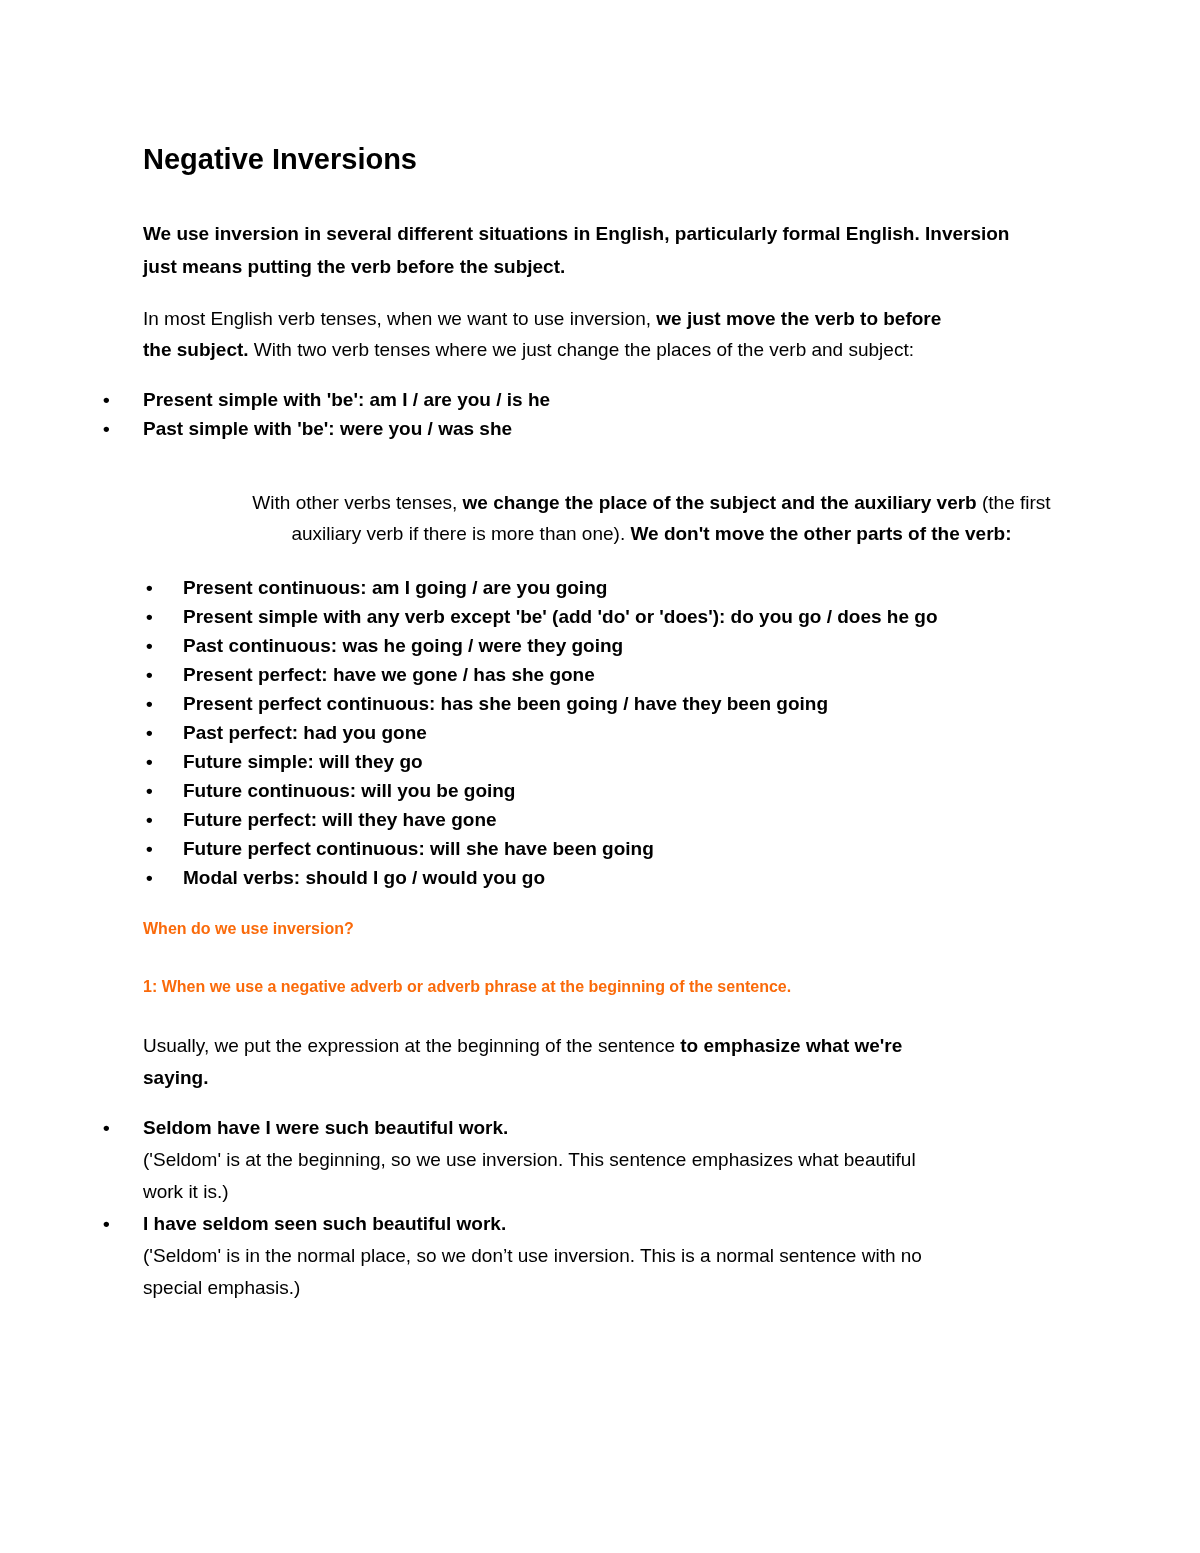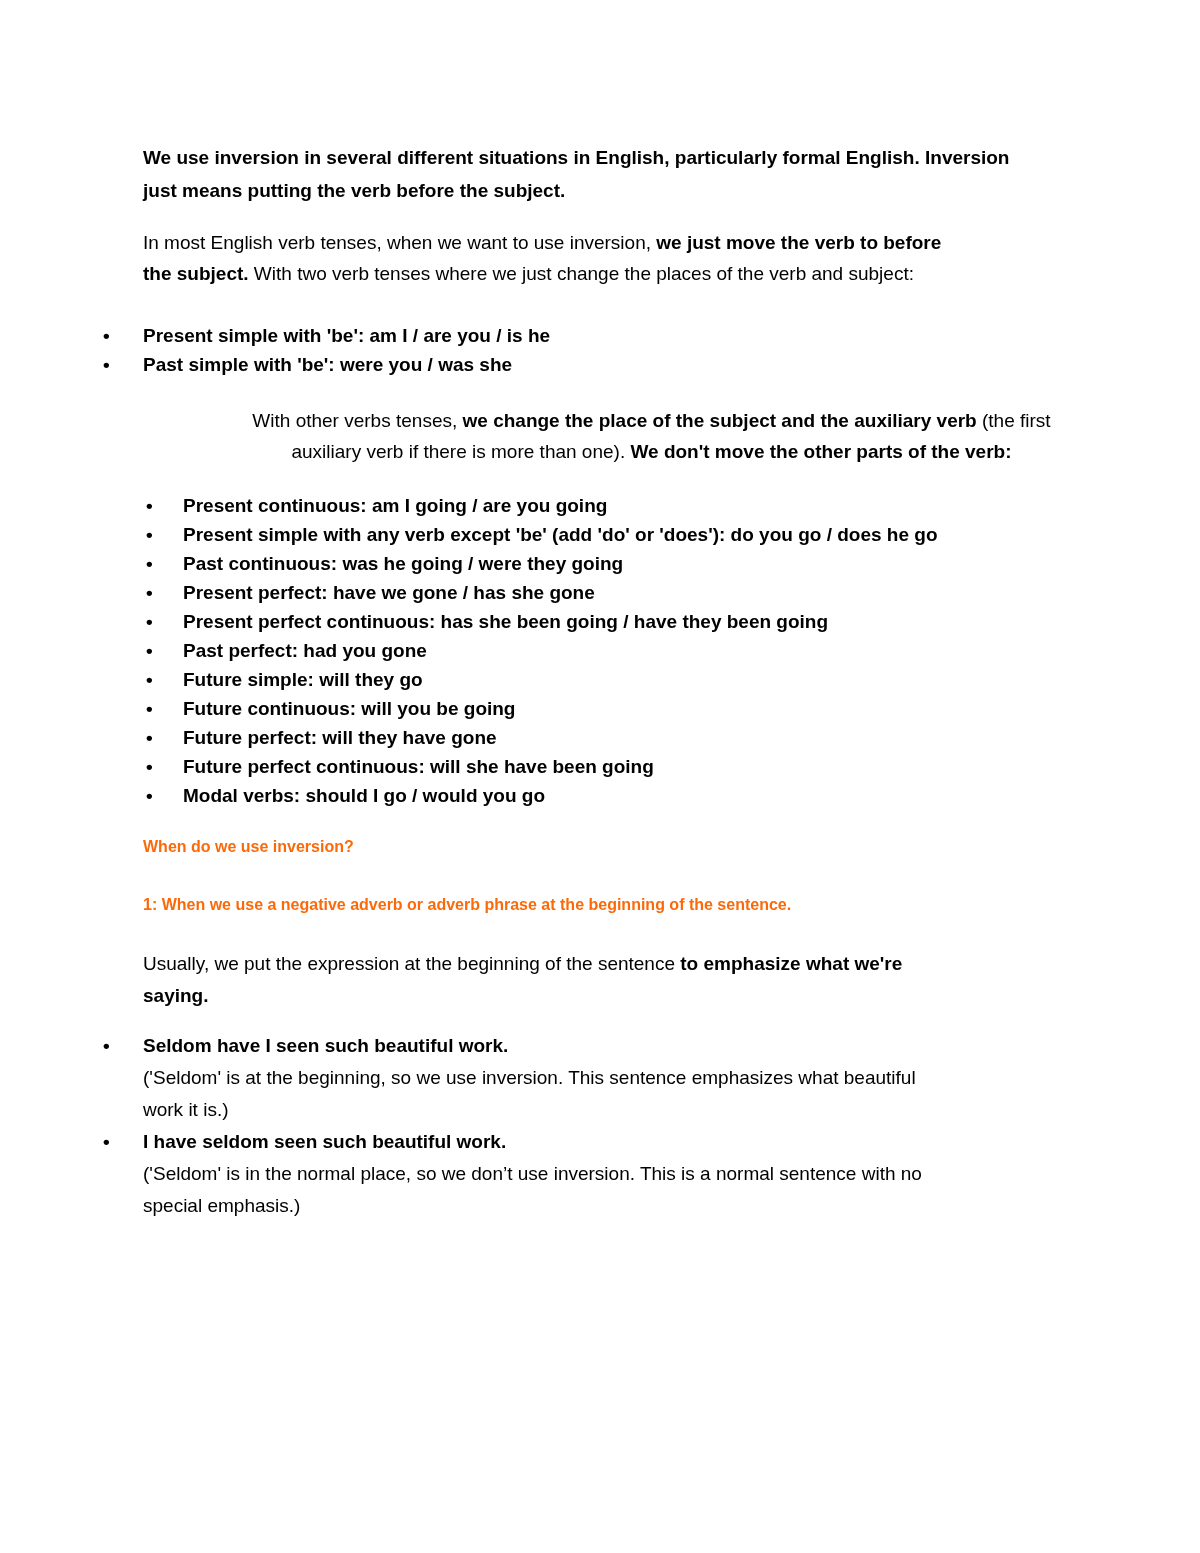--- a/index.html
+++ b/index.html
@@ -32,40 +32,40 @@
     font-size: 19px;
   }
   .b { font-weight: bold; }
   .p-intro {
     font-weight: bold;
     line-height: 33px;
     margin-bottom: 20px;
   }
   .p-move {
     line-height: 31px;
-    margin-bottom: 32px;
+    margin-bottom: 20px;
   }
   .p-other {
     line-height: 31px;
     margin-bottom: 24px;
     text-align: center;
   }
   ul {
     list-style: none;
     margin: 0;
     padding: 0;
     font-size: 19px;
   }
   ul li { position: relative; }
   ul li::before {
     content: "\2022";
     position: absolute;
     font-weight: bold;
   }
-  .ul-be { margin-bottom: 26px; }
+  .ul-be { margin-bottom: 44px; }
   .ul-be li {
     line-height: 29px;
     font-weight: bold;
   }
   .ul-be li::before { left: -40px; }
   .ul-tense { margin-bottom: 22px; }
   .ul-tense li {
     line-height: 29px;
     font-weight: bold;
     padding-left: 40px;
@@ -86,20 +86,21 @@
     line-height: 32px;
   }
   .ul-examples li::before { left: -40px; }
   .ex-sentence { font-weight: bold; }
 </style>
 </head>
 <body>
 
 <div class="page">
 
+  <h1 class="doc-title">Negative Inversions</h1>
 
   <p class="p-intro"><span>We use inversion in several different situations in English, particularly formal English. Inversion</span><br><span>just means putting the verb before the subject.</span></p>
 
   <p class="p-move"><span>In most English verb tenses, when we want to use inversion, </span><span class="b">we just move the verb to before</span><br><span class="b">the subject.</span><span>  With two verb tenses where we just change the places of the verb and subject:</span></p>
 
   <ul class="ul-be">
     <li>Present simple with 'be': am I / are you / is he</li>
     <li>Past simple with 'be': were you / was she</li>
   </ul>
 
@@ -119,17 +120,17 @@
     <li>Modal verbs: should I go / would you go</li>
   </ul>
 
   <h2 class="orange">When do we use inversion?</h2>
 
   <h2 class="orange">1: When we use a negative adverb or adverb phrase at the beginning of the sentence.</h2>
 
   <p class="p-usually"><span>Usually, we put the expression at the beginning of the sentence </span><span class="b">to emphasize what we're</span><br><span class="b">saying.</span></p>
 
   <ul class="ul-examples">
-    <li><span class="ex-sentence">Seldom have I seen such beautiful work.</span><br><span>('Seldom' is at the beginning, so we use inversion. This sentence emphasizes what beautiful</span><br><span>work it is.)</span></li>
+    <li><span class="ex-sentence">Seldom have I were such beautiful work.</span><br><span>('Seldom' is at the beginning, so we use inversion. This sentence emphasizes what beautiful</span><br><span>work it is.)</span></li>
     <li><span class="ex-sentence">I have seldom seen such beautiful work.</span><br><span>('Seldom' is in the normal place, so we don’t use inversion. This is a normal sentence with no</span><br><span>special emphasis.)</span></li>
   </ul>
 
 </div>
 
 </body></html>

